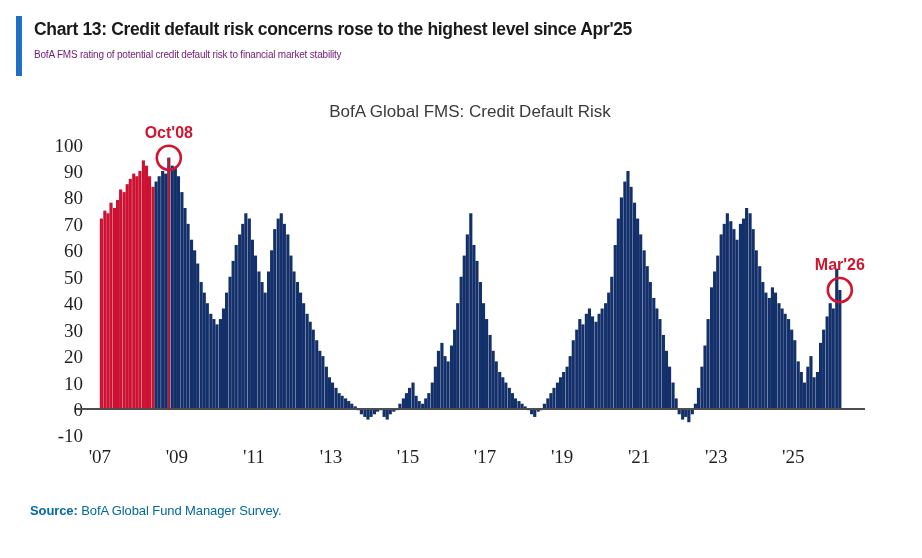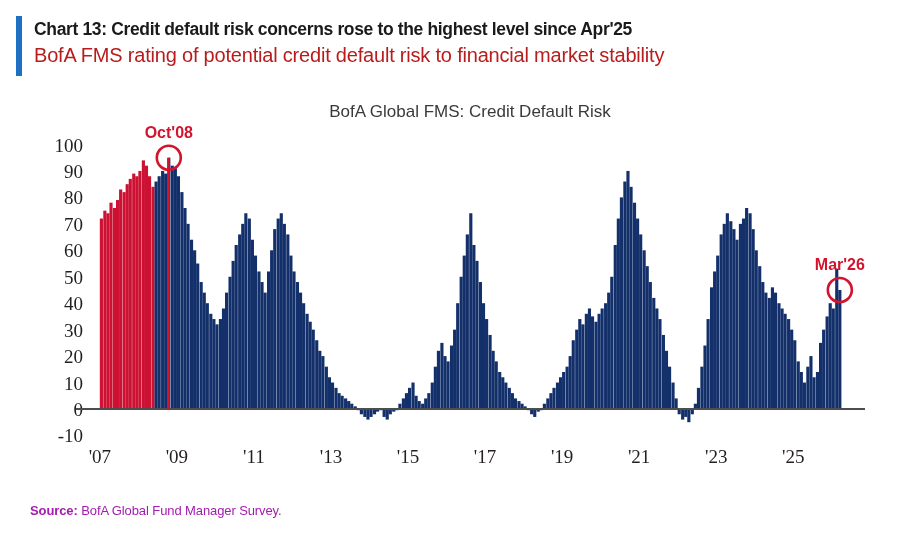--- a/index.html
+++ b/index.html
@@ -15,37 +15,37 @@
 
   
   .header{position:absolute;left:16px;top:16px;right:16px;display:flex;gap:12px;}
   .accent-bar{width:6px;height:60px;background:#1f6fc4;flex:0 0 auto;}
   .titles{display:flex;flex-direction:column;justify-content:flex-start;padding-top:1px;}
   .chart-title{
     font-size:17.5px;font-weight:bold;letter-spacing:-0.35px;
     line-height:24px;color:#1a1a1a;white-space:nowrap;
   }
   .chart-subtitle{
-    font-size:20px;font-weight:normal;letter-spacing:-0.2px;
-    line-height:24px;color:#b91c1c;white-space:nowrap;margin-top:2px;
+    font-size:10px;font-weight:normal;letter-spacing:-0.2px;
+    line-height:24px;color:#701a75;white-space:nowrap;margin-top:2px;
   }
 
   
   .plot-wrap{position:absolute;left:0;top:95px;width:922px;height:390px;}
   svg.chart{display:block;}
 
   .ytick-label{font-family:"Liberation Serif", serif;font-size:19px;fill:#231f20;}
   .xtick-label{font-family:"Liberation Serif", serif;font-size:19px;fill:#231f20;}
   .series-title{font-family:"Liberation Sans", sans-serif;font-size:17px;fill:#3a3a3a;}
   .callout-label{font-family:"Liberation Sans", sans-serif;font-size:16px;font-weight:bold;fill:#d2142f;}
 
   
   .source{
     position:absolute;left:30px;top:503px;
-    font-size:13px;color:#a21caf;letter-spacing:-0.1px;white-space:nowrap;
+    font-size:13px;color:#0369a1;letter-spacing:-0.1px;white-space:nowrap;
   }
   .source b{font-weight:bold;}
   .brand{
     position:absolute;right:24px;top:528px;
     font-size:14px;color:#9a9a9a;letter-spacing:0.5px;white-space:nowrap;
   }
 </style>
 </head>
 <body>
 

